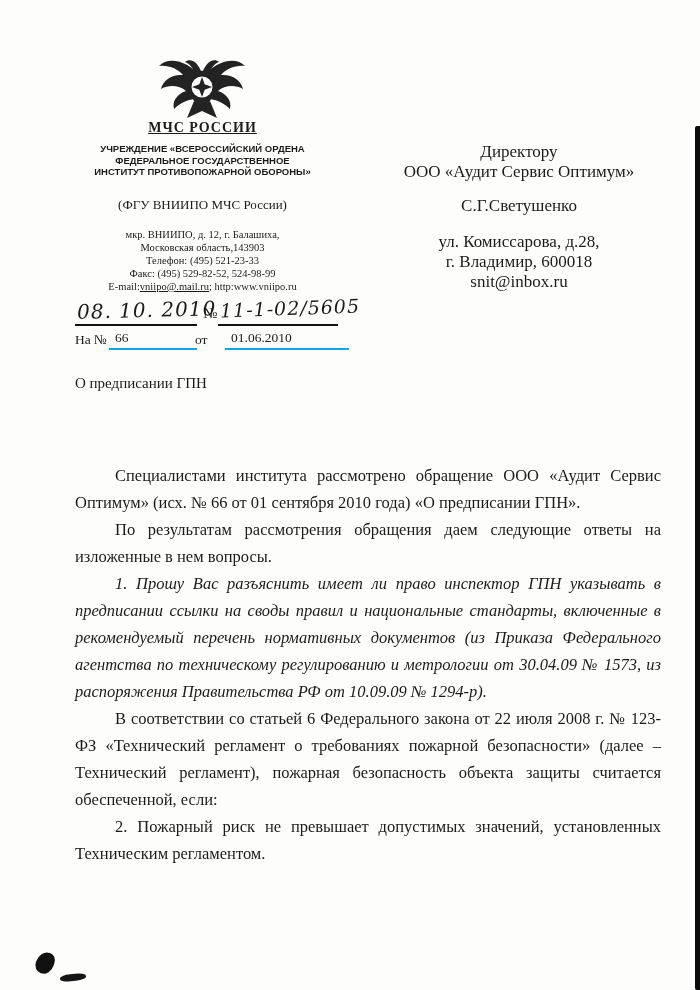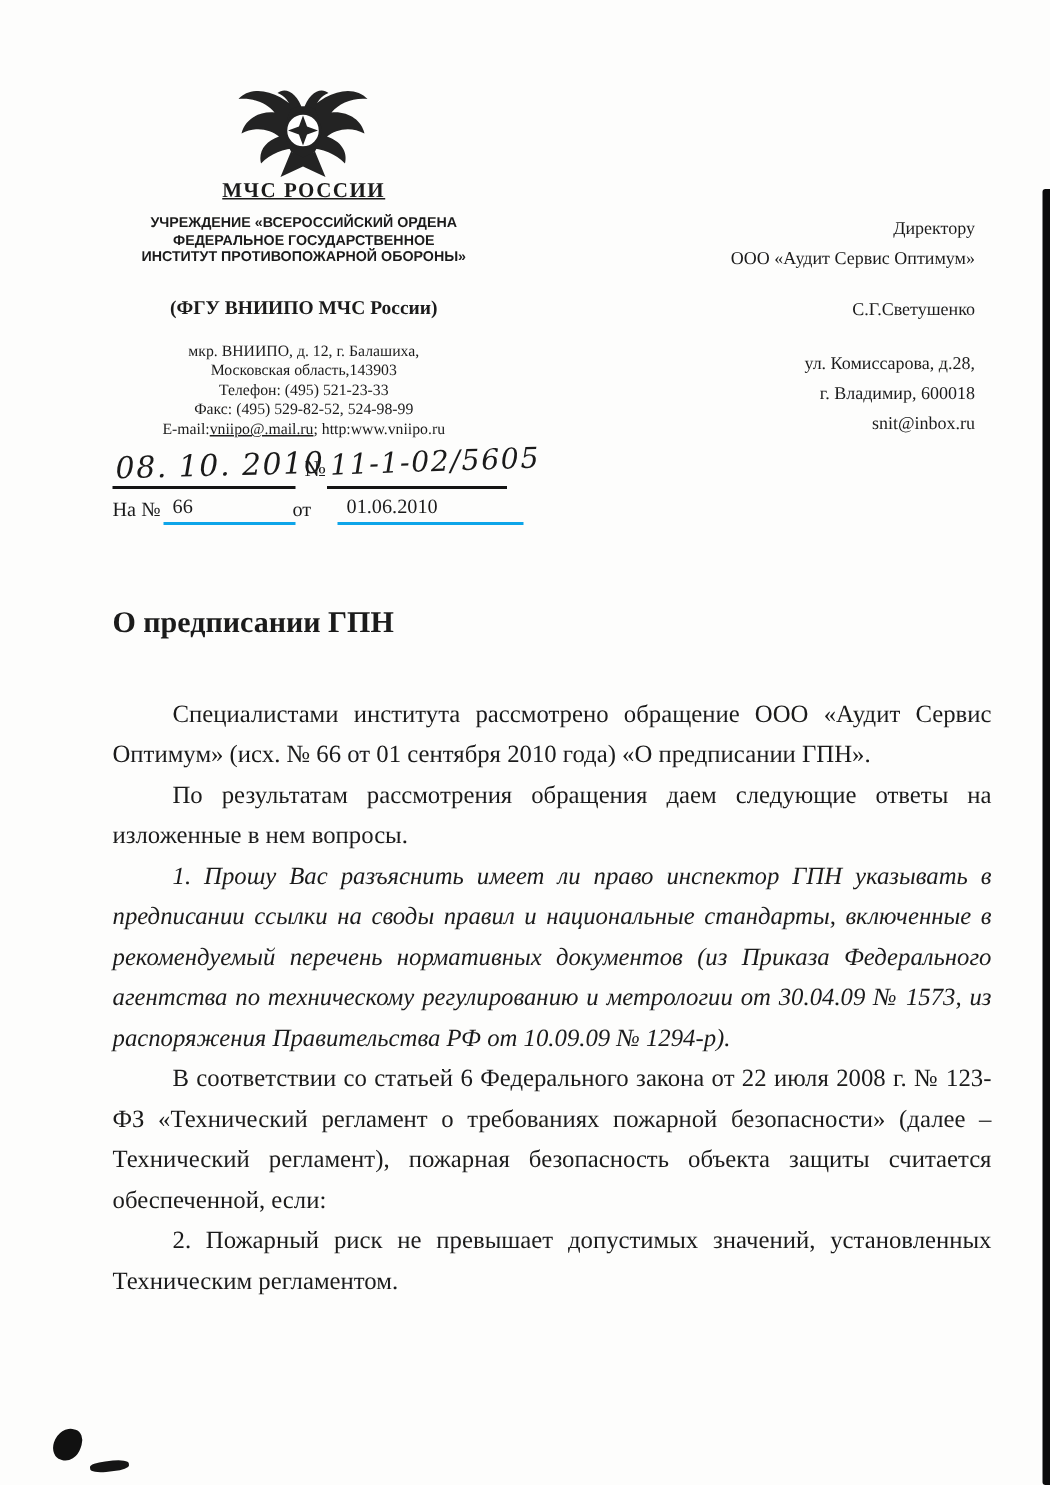--- a/index.html
+++ b/index.html
@@ -22,33 +22,33 @@
     text-decoration: underline; letter-spacing: 1px;
   }
   .org-block {
     position: absolute; left: 50px; top: 143px; width: 305px;
     text-align: center; font-family: "Liberation Sans", sans-serif;
     font-weight: bold; font-size: 9.5px; line-height: 11.5px;
   }
   .org-block span { display: block; }
   .org-short {
     position: absolute; left: 55px; top: 197px; width: 295px;
-    text-align: center; font-weight: bold; font-size: 13px;
+    text-align: center; font-weight: normal; font-size: 13px;
   }
   .addr-block {
     position: absolute; left: 55px; top: 228px; width: 295px;
     text-align: center; font-size: 10.5px; line-height: 13px;
   }
   .addr-block span.line { display: block; }
   .addr-email u { text-decoration: underline; }
 
   
   .recipient {
     position: absolute; left: 388px; top: 142px; width: 262px;
-    text-align: right; font-size: 12px; line-height: 20px;
+    text-align: center; font-size: 17px; line-height: 20px;
   }
   .recipient .gap-s { height: 14px; }
   .recipient .gap-m { height: 16px; }
   .recipient div { white-space: nowrap; }
 
   
   .ref-line1 { position: absolute; left: 75px; top: 292px; width: 300px; height: 34px; }
   .ref-underline {
     position: absolute; bottom: 0; border-bottom: 2px solid #141414; height: 30px;
   }
@@ -68,21 +68,21 @@
   .lbl-na { left: 0; }
   .lbl-ot { left: 120px; }
   .seg {
     position: absolute; bottom: 0; border-bottom: 2px solid #0ea5e9;
     height: 18px; text-align: left; padding-left: 6px;
   }
   .seg-no { left: 34px; width: 82px; }
   .seg-dt { left: 150px; width: 118px; }
 
   
-  .subject { position: absolute; left: 75px; top: 404px; font-size: 20px; font-weight: bold; }
+  .subject { position: absolute; left: 75px; top: 375px; font-size: 15px; }
   .body-text {
     position: absolute; left: 75px; top: 462px; width: 586px;
     font-size: 16.5px; line-height: 27px; text-align: justify;
   }
   .body-text p { margin: 0; text-indent: 40px; }
   .body-text p.q-italic { font-style: italic; }
   .body-text p.spread { word-spacing: 4px; }
 
   
   .scan-edge {

